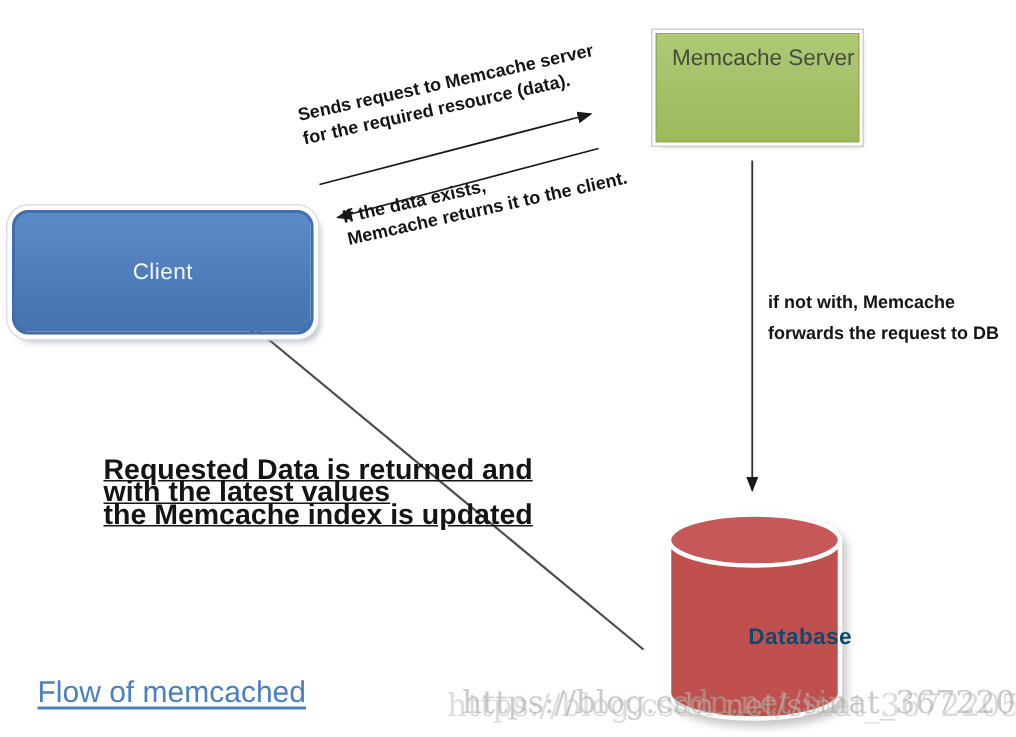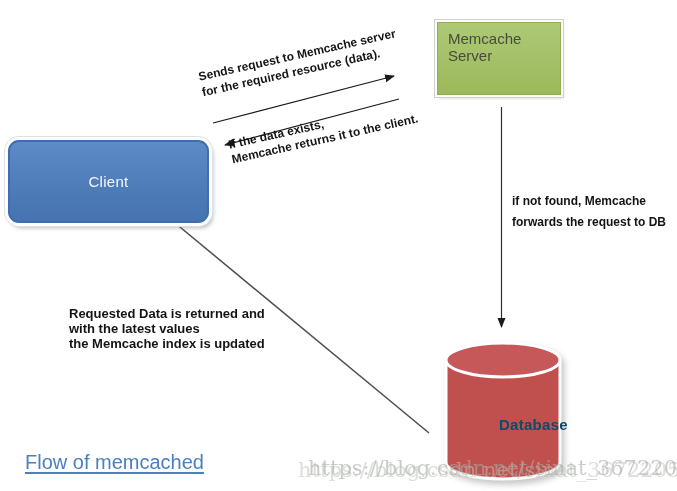--- a/index.html
+++ b/index.html
@@ -15,40 +15,40 @@
     position:absolute;left:8px;top:108px;width:197px;height:79px;
     border-radius:11px;
     background:linear-gradient(180deg,#5c8bc7 0%,#4a79b6 70%,#4674b1 100%);
     border:2px solid #3f6eae;
     box-shadow:0 0 0 3px #ffffff,0 0 0 4px #dde1e7,3px 4px 4px 1px rgba(125,135,150,.55);
     display:flex;align-items:center;justify-content:center;
     color:#f4f7fb;font-size:15px;letter-spacing:.3px;z-index:3;margin-top:32px;
   }
   
   .node-memcache{
-    position:absolute;left:437px;top:22px;width:124px;height:73px;
+    position:absolute;left:437px;top:22px;width:136px;height:73px;
     background:linear-gradient(180deg,#aec976 0%,#9cb95a 100%);
     border:1px solid #93ae52;
     box-shadow:0 0 0 2px #ffffff,0 0 0 3px #cfd2ca,2px 3px 3px 0 rgba(100,105,95,.35);
     color:#474b3c;font-size:15px;z-index:3;box-sizing:border-box;
     padding:7px 0 0 10px;
   }
   
   .cylinder{position:absolute;left:438px;top:336px;z-index:3;filter:drop-shadow(3px 4px 3px rgba(110,110,110,.4));}
   .db-label{
     position:absolute;left:438px;top:416px;width:130px;text-align:right;
     color:#0c4a6e;font-weight:bold;font-size:15px;z-index:4;letter-spacing:.3px;
   }
 
   
   .lbl{position:absolute;color:#141414;font-weight:bold;white-space:nowrap;z-index:4;}
   .lbl-request{left:197px;top:69px;font-size:12px;line-height:16px;transform:rotate(-12.5deg);transform-origin:left top;}
   .lbl-response{left:227px;top:138px;font-size:12px;line-height:15px;transform:rotate(-12.5deg);transform-origin:left top;}
   .lbl-notfound{left:512px;top:191px;font-size:12px;line-height:21px;}
-  .lbl-returned{left:69px;top:306px;font-size:13px;line-height:15px;}
+  .lbl-returned{left:69px;top:306px;font-size:19px;line-height:15px;text-decoration:underline;}
 
   
   .caption{
     position:absolute;left:25px;top:451px;z-index:5;
     color:#4a7fc1;font-size:20px;font-weight:normal;
     text-decoration:underline;text-underline-offset:3px;
   }
 
   
   .watermark{position:absolute;z-index:6;font-family:"DejaVu Serif",serif;font-size:21px;white-space:nowrap;pointer-events:none;}
@@ -93,21 +93,21 @@
     <div>Sends request to Memcache server</div>
     <div>for the required resource (data).</div>
   </div>
 
   <div class="lbl lbl-response">
     <div>If the data exists,</div>
     <div>Memcache returns it to the client.</div>
   </div>
 
   <div class="lbl lbl-notfound">
-    <div>if not found, Memcache</div>
+    <div>if not with, Memcache</div>
     <div>forwards the request to DB</div>
   </div>
 
   <div class="lbl lbl-returned">
     <div>Requested Data is returned and</div>
     <div>with the latest values</div>
     <div>the Memcache index is updated</div>
   </div>
 
   <div class="caption">Flow of memcached</div>

